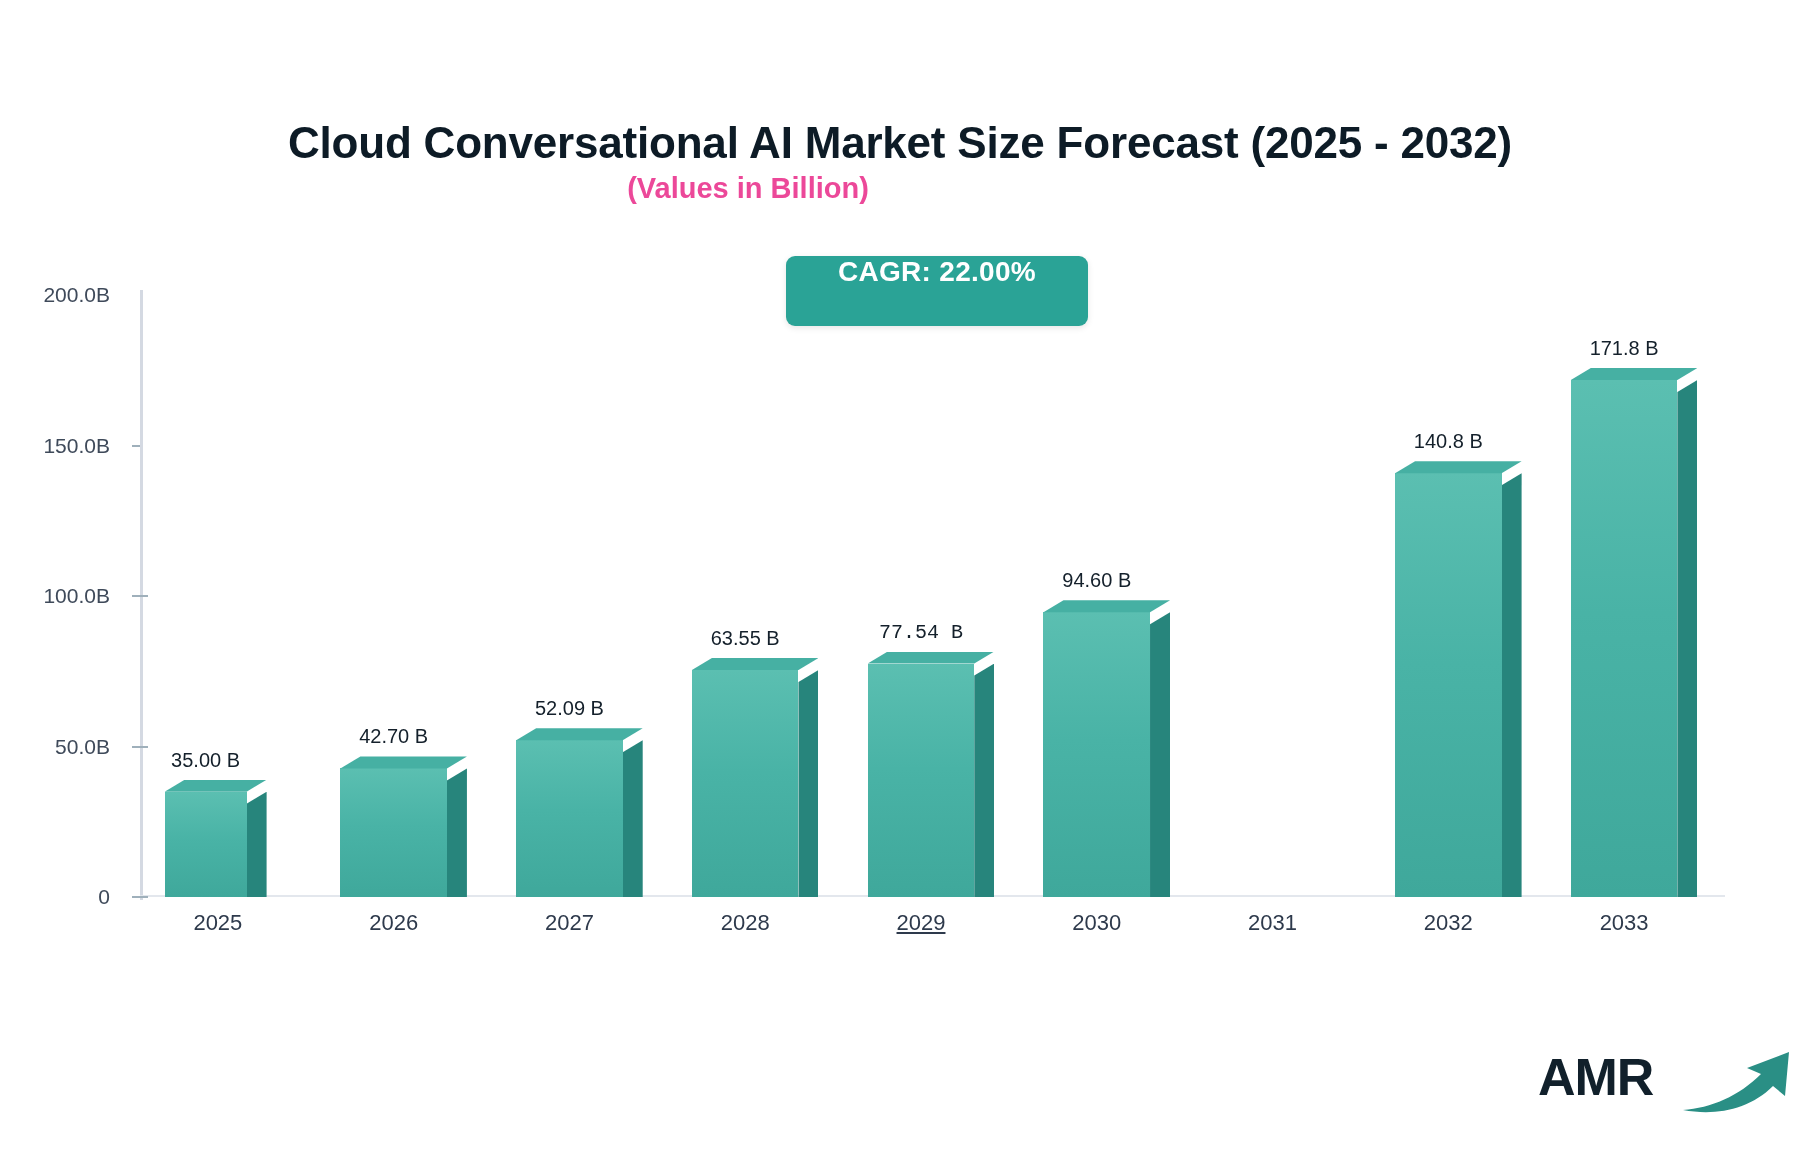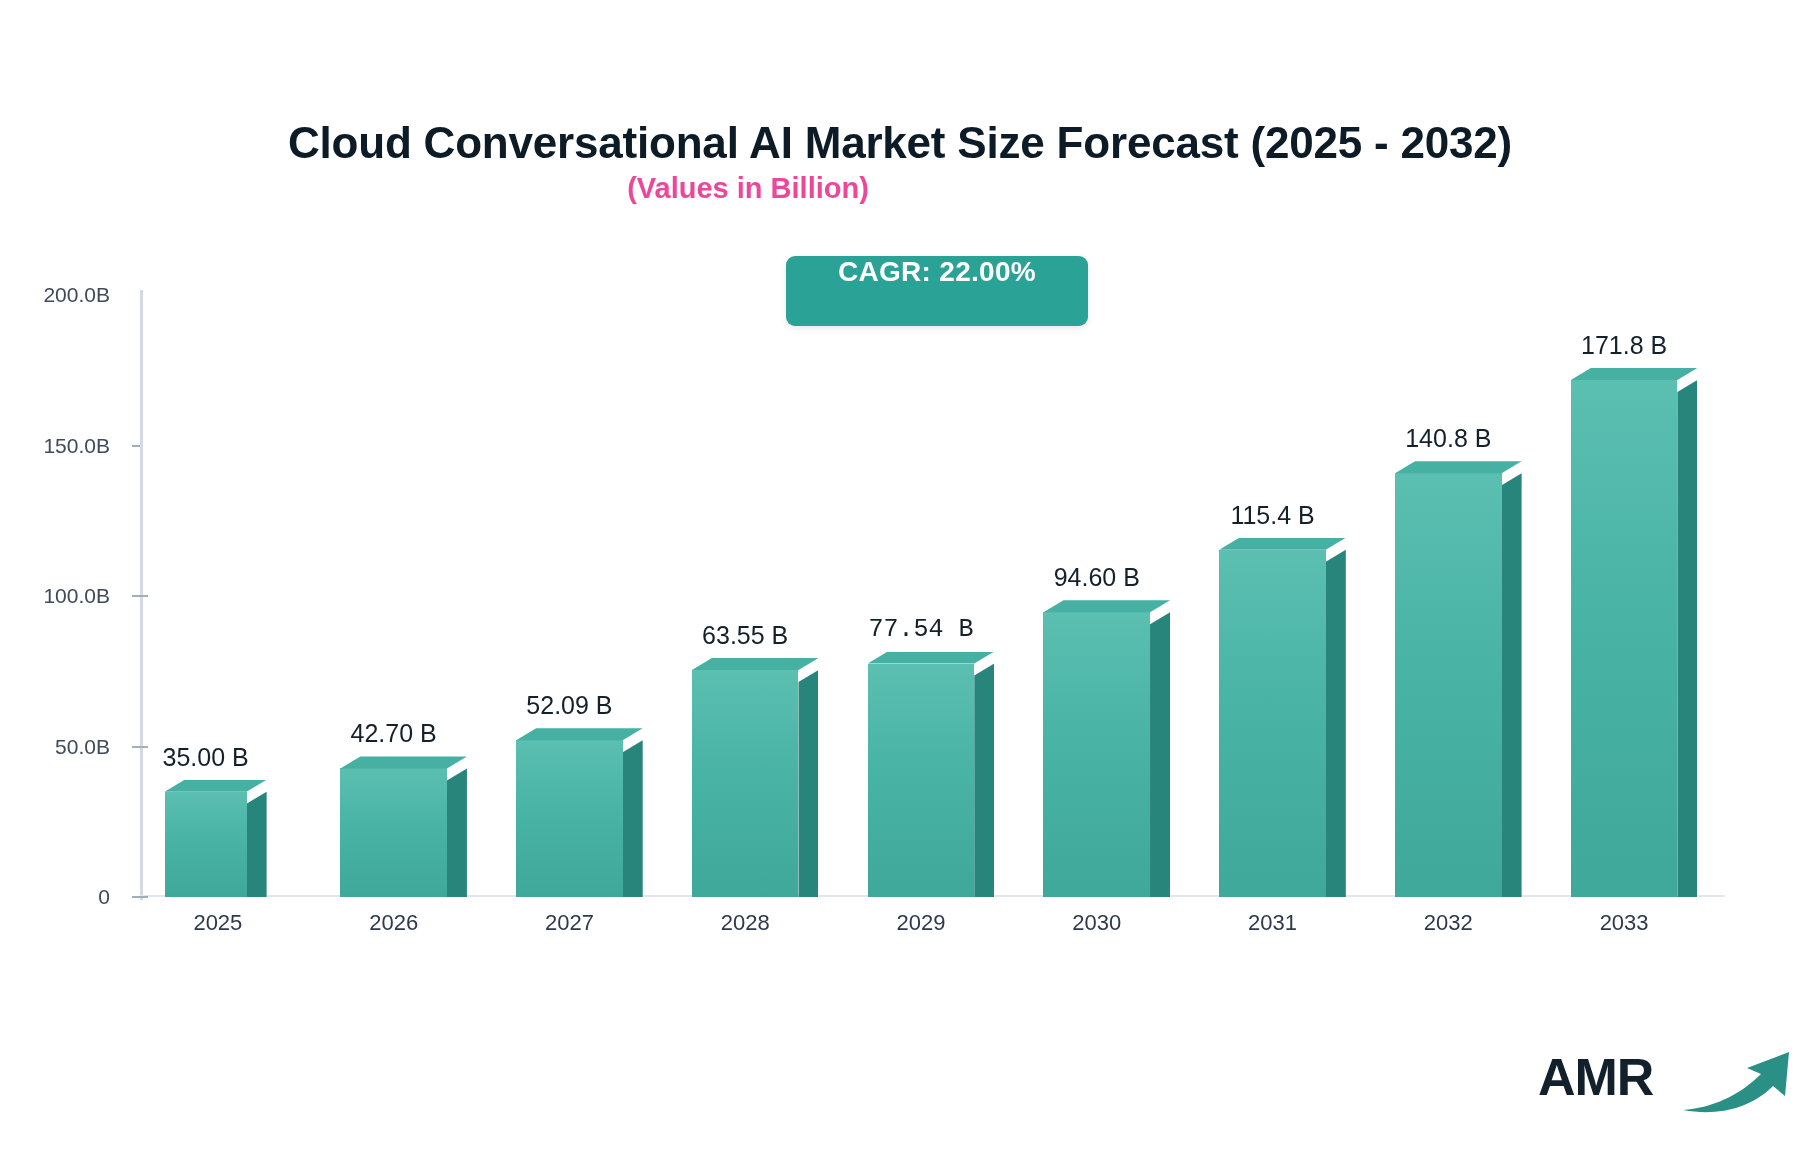--- a/index.html
+++ b/index.html
@@ -142,21 +142,21 @@
     background: #46b0a3;
     clip-path: polygon(0 12px, 20px 0, 100% 0, calc(100% - 20px) 12px);
   }
   .bar-value {
     position: absolute;
     bottom: 100%;
     left: -30px;
     width: calc(100% + 40px);
     margin-bottom: 20px;
     text-align: center;
-    font-size: 25px;
+    font-size: 20px;
     color: #14202b;
     white-space: nowrap;
   }
   .x-tick-label {
     position: absolute;
     top: 910px;
     text-align: center;
     font-size: 22px;
     color: #2e3a4c;
     transform: translateX(-50%);
@@ -252,28 +252,20 @@
         <div class="bar-value">77.54 B</div>
       </div>
       <div class="bar-group" style="left: 903.498px; width: 126.56px; height: 284.746px;">
         <div class="bar-3d">
           <div class="bar-front"></div>
           <div class="bar-side"></div>
           <div class="bar-top"></div>
         </div>
         <div class="bar-value">94.60 B</div>
       </div>
-      <div class="bar-group" style="left: 1079.28px; width: 126.56px; height: 347.354px;">
-        <div class="bar-3d">
-          <div class="bar-front"></div>
-          <div class="bar-side"></div>
-          <div class="bar-top"></div>
-        </div>
-        <div class="bar-value">115.4 B</div>
-      </div>
       <div class="bar-group" style="left: 1255.05px; width: 126.56px; height: 423.808px;">
         <div class="bar-3d">
           <div class="bar-front"></div>
           <div class="bar-side"></div>
           <div class="bar-top"></div>
         </div>
         <div class="bar-value">140.8 B</div>
       </div>
       <div class="bar-group" style="left: 1430.83px; width: 126.56px; height: 517.118px;">
         <div class="bar-3d">
@@ -282,21 +274,21 @@
           <div class="bar-top"></div>
         </div>
         <div class="bar-value">171.8 B</div>
       </div>
     </div>
   <div id="x-ticks">
       <div class="x-tick-label" style="left: 217.889px;">2025</div>
       <div class="x-tick-label" style="left: 393.667px;">2026</div>
       <div class="x-tick-label" style="left: 569.444px;">2027</div>
       <div class="x-tick-label" style="left: 745.222px;">2028</div>
-      <div class="x-tick-label" style="left: 921px;">2029</div>
+      <div class="x-tick-label" style="left: 921px; text-decoration: underline;">2029</div>
       <div class="x-tick-label" style="left: 1096.78px;">2030</div>
       <div class="x-tick-label" style="left: 1272.56px;">2031</div>
       <div class="x-tick-label" style="left: 1448.33px;">2032</div>
       <div class="x-tick-label" style="left: 1624.11px;">2033</div>
     </div>
 
   <div id="amr-logo">
     <div id="amr-logo-text">AMR</div>
     <svg id="amr-logo-arrow" width="118" height="68" viewBox="0 0 118 68">
       <path d="M2 62 C30 60, 58 48, 80 26 L66 20 L108 4 L104 48 L92 38 C68 62, 34 68, 2 62 Z" fill="#2a8f85"></path>

